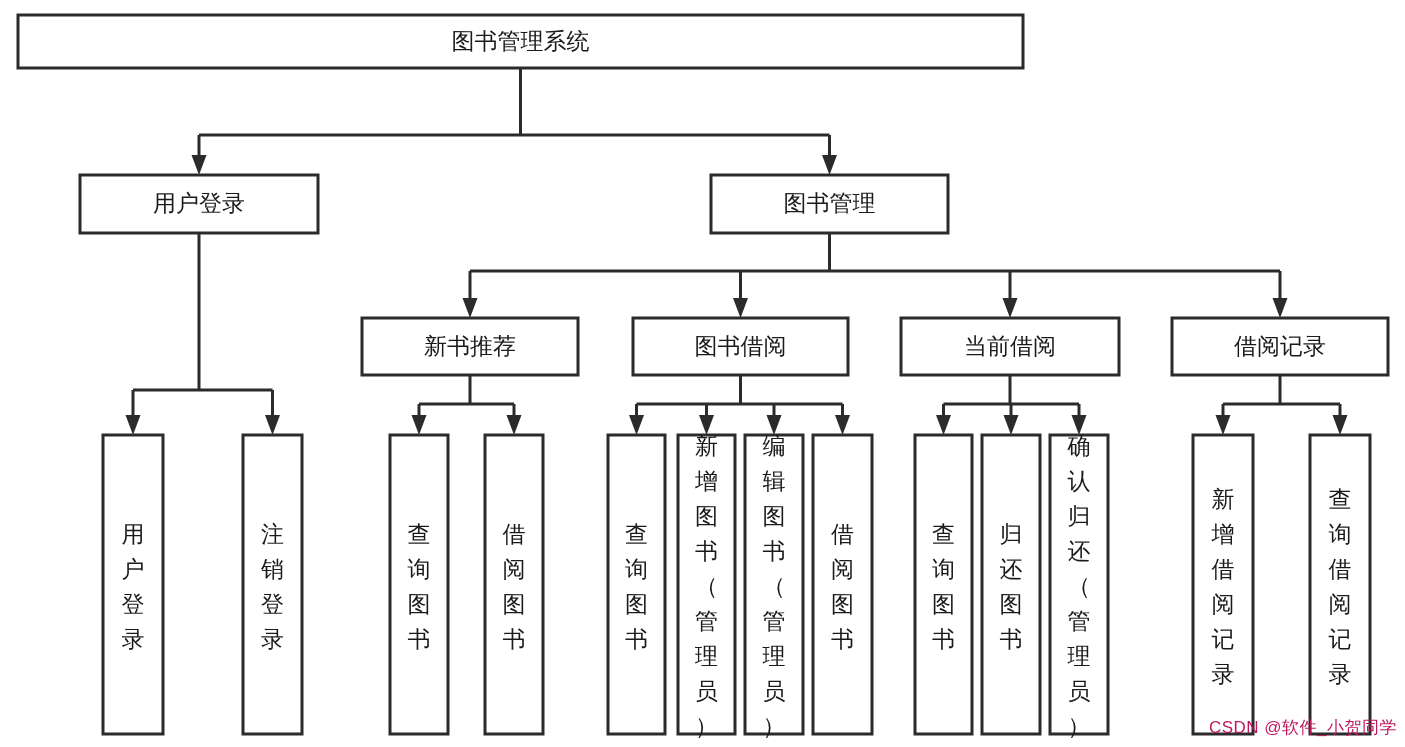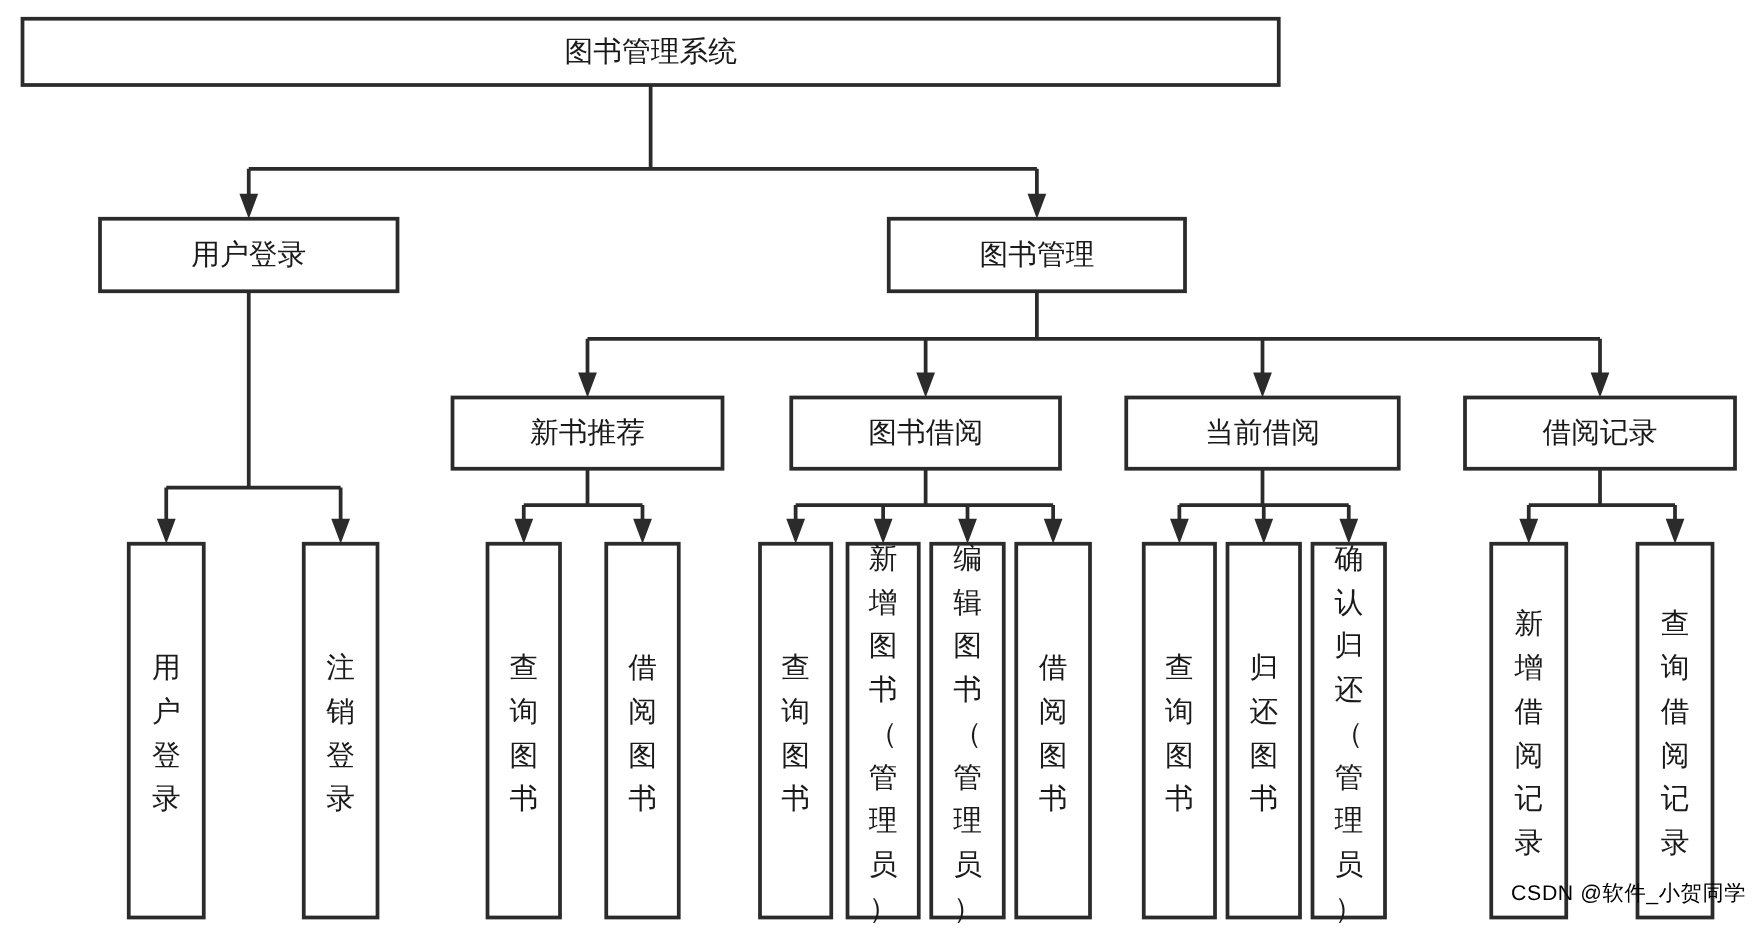--- a/index.html
+++ b/index.html
@@ -51,24 +51,24 @@
     stroke-width: 3;
     fill: none;
   }
   .arrow-head {
     fill: #2b2b2b;
     stroke: none;
   }
   .watermark {
     position: absolute;
     right: 8px;
-    bottom: 21px;
+    bottom: 8px;
     font-family: "Liberation Sans", "DejaVu Sans", sans-serif;
     font-size: 17px;
-    color: #000000;
+    color: #be185d;
     white-space: nowrap;
     letter-spacing: 0.5px;
     pointer-events: none;
   }
 </style>
 </head>
 <body>
 
 <div id="diagram-root">
   <svg class="diagram-canvas" viewBox="0 0 1405 747">

